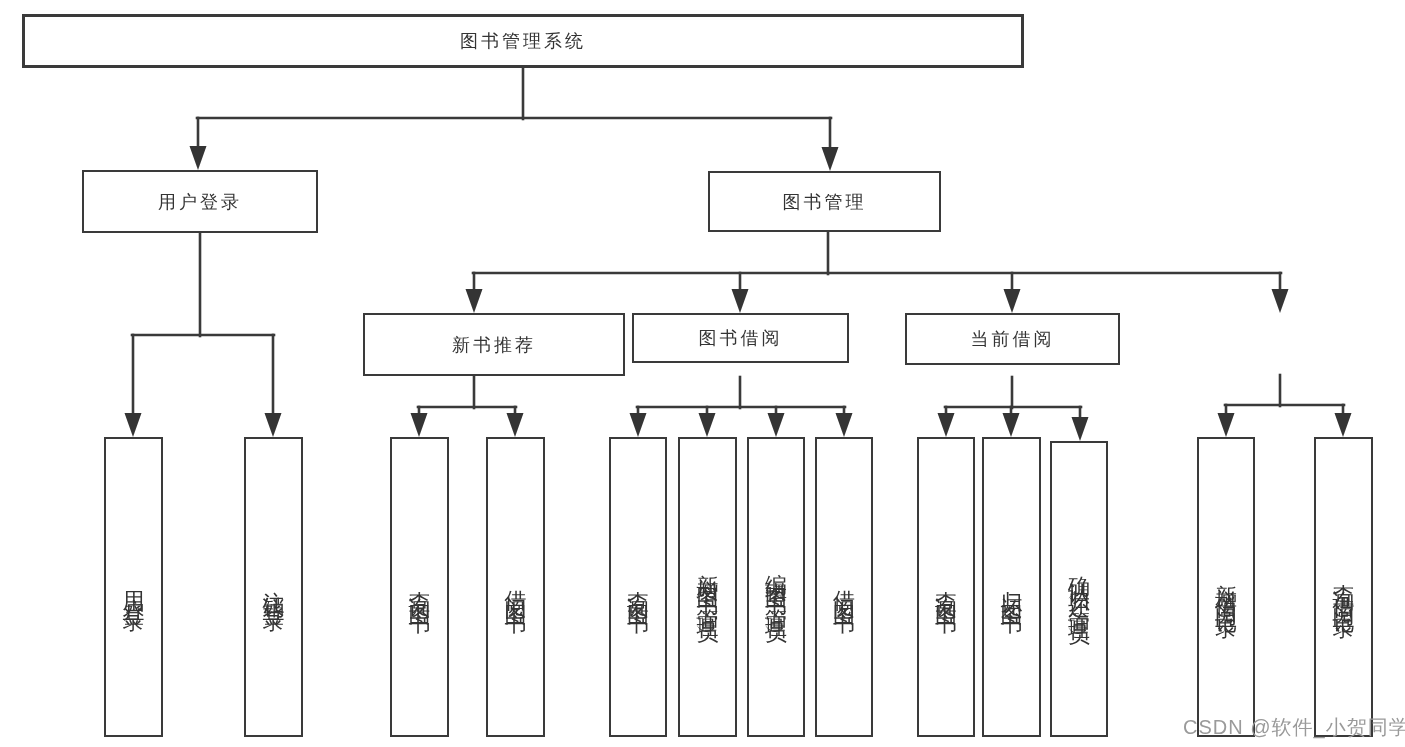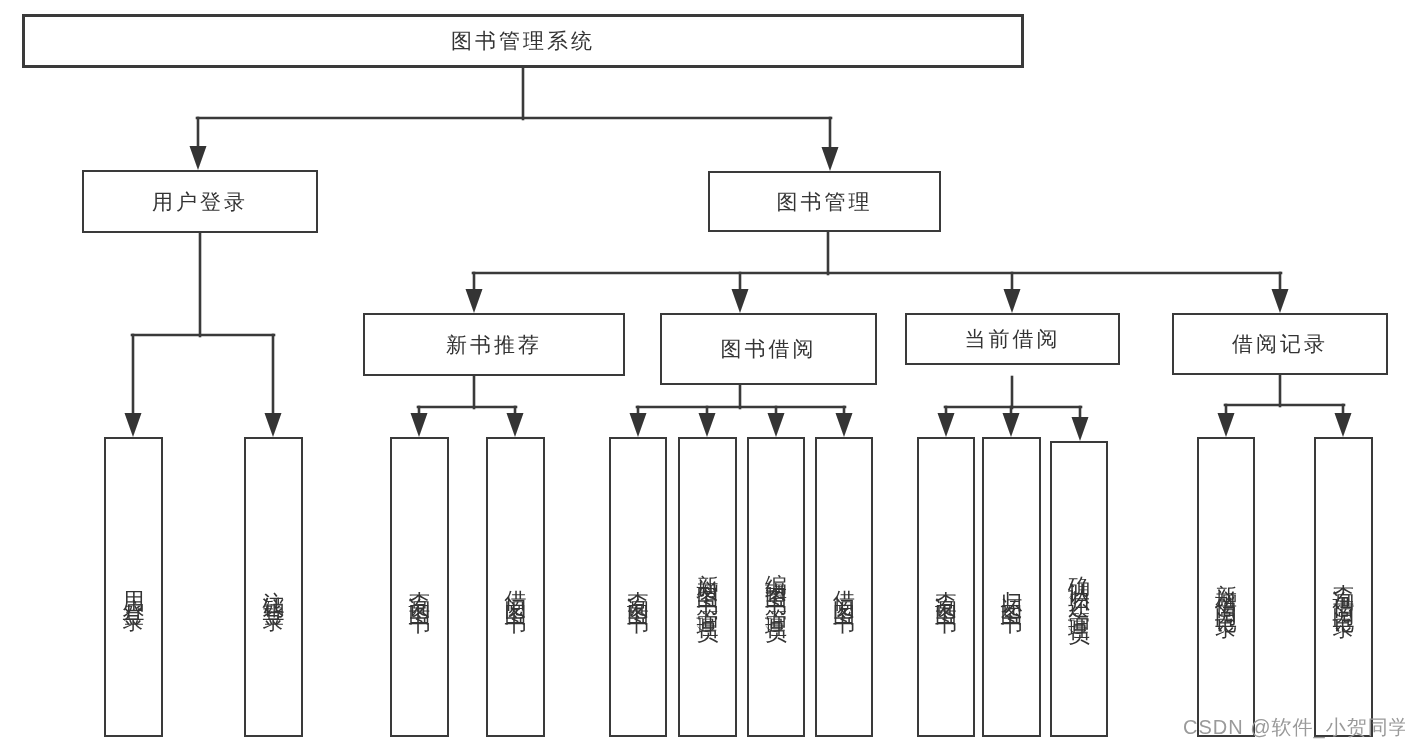--- a/index.html
+++ b/index.html
@@ -8,21 +8,21 @@
   svg.wires{position:absolute;left:0;top:0;width:1405px;height:747px;}
   svg.wires line{stroke:#3a3a3a;stroke-width:2.6;stroke-linecap:square;}
   svg.wires polygon{fill:#343434;}
   .node{
     position:absolute;box-sizing:border-box;
     border:2.6px solid #3a3a3a;background:#ffffff;
     display:flex;align-items:center;justify-content:center;
     color:#343434;
   }
   .node.root{border-width:3.2px;}
-  .hlabel{font-size:21px;letter-spacing:3px;white-space:nowrap;}
+  .hlabel{font-size:18px;letter-spacing:3px;white-space:nowrap;}
   .leaf .vlabel{
     writing-mode:vertical-rl;text-orientation:mixed;
     font-size:22px;letter-spacing:7px;line-height:1;
   }
   .watermark{
     position:absolute;left:1183px;top:714px;
     font-size:20px;color:#9a9a9a;letter-spacing:1px;white-space:nowrap;
   }
 </style>
 </head>
@@ -99,28 +99,25 @@
   <div class="node" style="left:82px;top:170px;width:236px;height:63px">
     <span class="hlabel">用户登录</span>
   </div>
   <div class="node" style="left:708px;top:171px;width:233px;height:61px">
     <span class="hlabel">图书管理</span>
   </div>
 
   <div class="node" style="left:363px;top:313px;width:262px;height:63px">
     <span class="hlabel">新书推荐</span>
   </div>
-  <div class="node" style="left:660px;top:313px;width:217px;height:72px">
+  <div class="node" style="left:632px;top:313px;width:217px;height:50px">
     <span class="hlabel">图书借阅</span>
   </div>
   <div class="node" style="left:905px;top:313px;width:215px;height:52px">
     <span class="hlabel">当前借阅</span>
-  </div>
-  <div class="node" style="left:1172px;top:313px;width:216px;height:62px">
-    <span class="hlabel">借阅记录</span>
   </div>
 
   <div class="node leaf" style="left:104px;top:437px;width:59px;height:300px">
     <span class="vlabel">用户登录</span>
   </div>
   <div class="node leaf" style="left:244px;top:437px;width:59px;height:300px">
     <span class="vlabel">注销登录</span>
   </div>
 
   <div class="node leaf" style="left:390px;top:437px;width:59px;height:300px">

